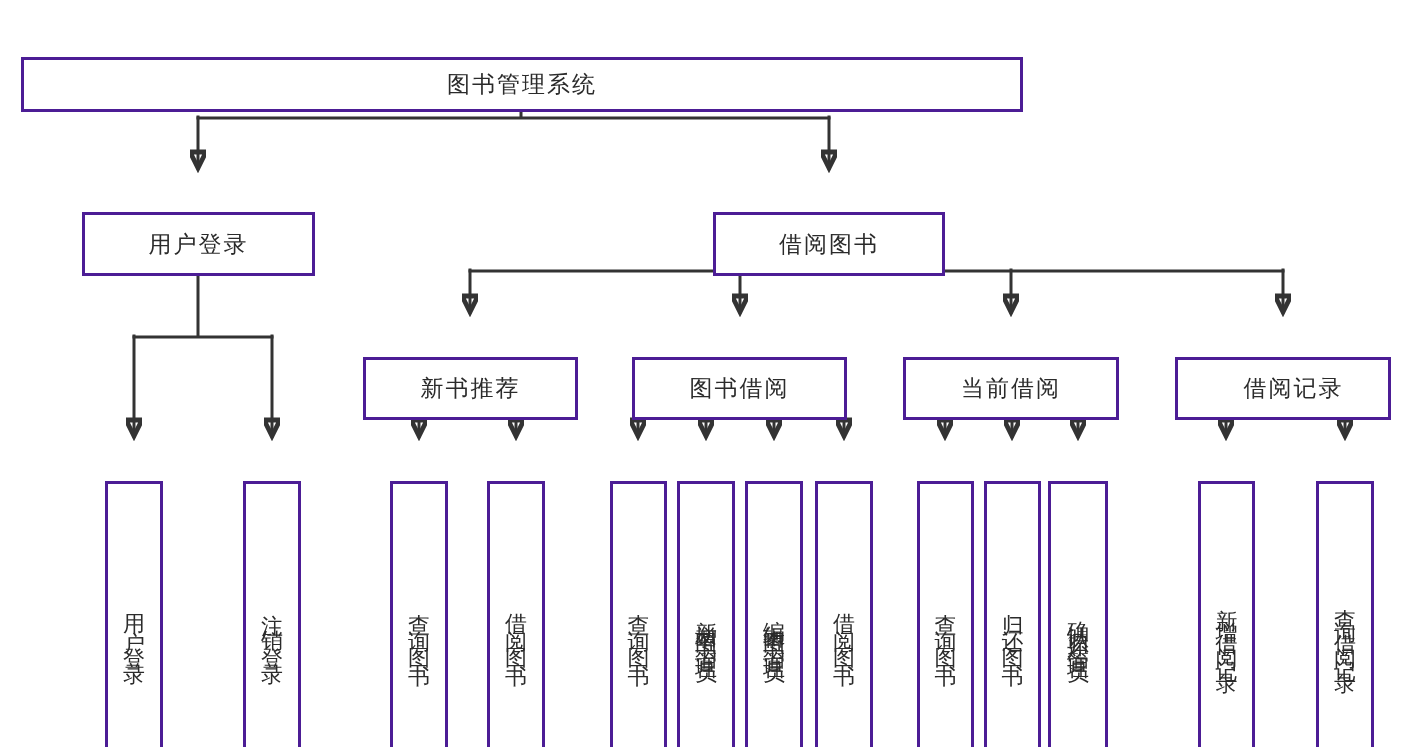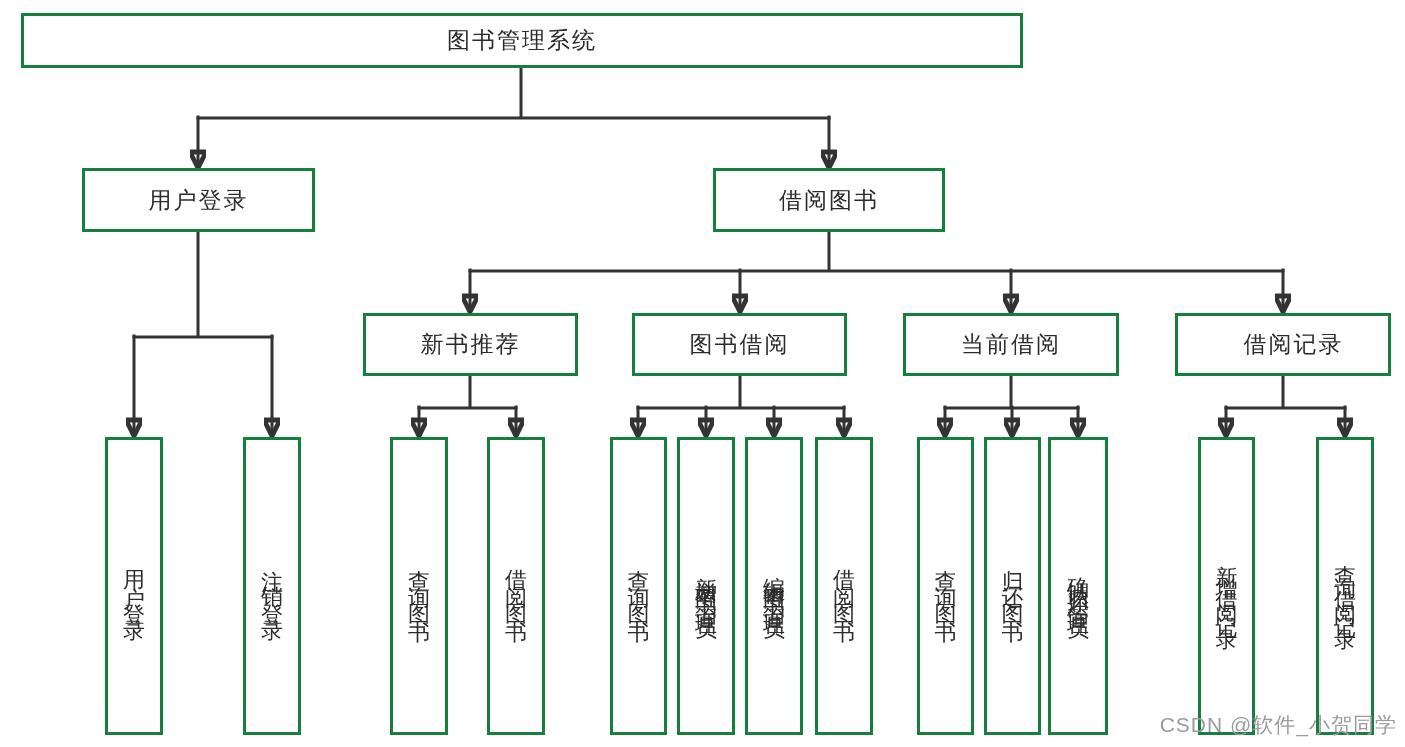--- a/index.html
+++ b/index.html
@@ -19,25 +19,26 @@
   .edges path, .edges line {
     stroke: #333333;
     stroke-width: 3;
     fill: none;
     stroke-linecap: square;
   }
   .box {
     position: absolute;
     box-sizing: border-box;
     background: #ffffff;
-    border: 3px solid #15803d;
+    border: 3px solid #4c1d95;
     color: #2b2b2b;
     display: flex;
     align-items: center;
     justify-content: center;
+    margin-top: 44px;
   }
   .h-box {
     font-size: 23px;
     letter-spacing: 2px;
     white-space: nowrap;
   }
   .v-box {
     writing-mode: vertical-rl;
     text-orientation: mixed;
     font-size: 22px;
@@ -124,15 +125,14 @@
   <div class="box v-box ls-tight" style="left:745px; top:437px; width:58px; height:298px;">编辑图书（管理员）</div>
   <div class="box v-box" style="left:815px; top:437px; width:58px; height:298px;">借阅图书</div>
 
   <div class="box v-box" style="left:917px; top:437px; width:57px; height:298px;">查询图书</div>
   <div class="box v-box" style="left:984px; top:437px; width:57px; height:298px;">归还图书</div>
   <div class="box v-box ls-tight" style="left:1048px; top:437px; width:60px; height:298px;">确认归还（管理员）</div>
 
   <div class="box v-box ls-mid" style="left:1198px; top:437px; width:57px; height:298px;">新增借阅记录</div>
   <div class="box v-box ls-mid" style="left:1316px; top:437px; width:58px; height:298px;">查询借阅记录</div>
 
-  <div class="watermark">CSDN @软件_小贺同学</div>
 
 </div>
 
 </body></html>

